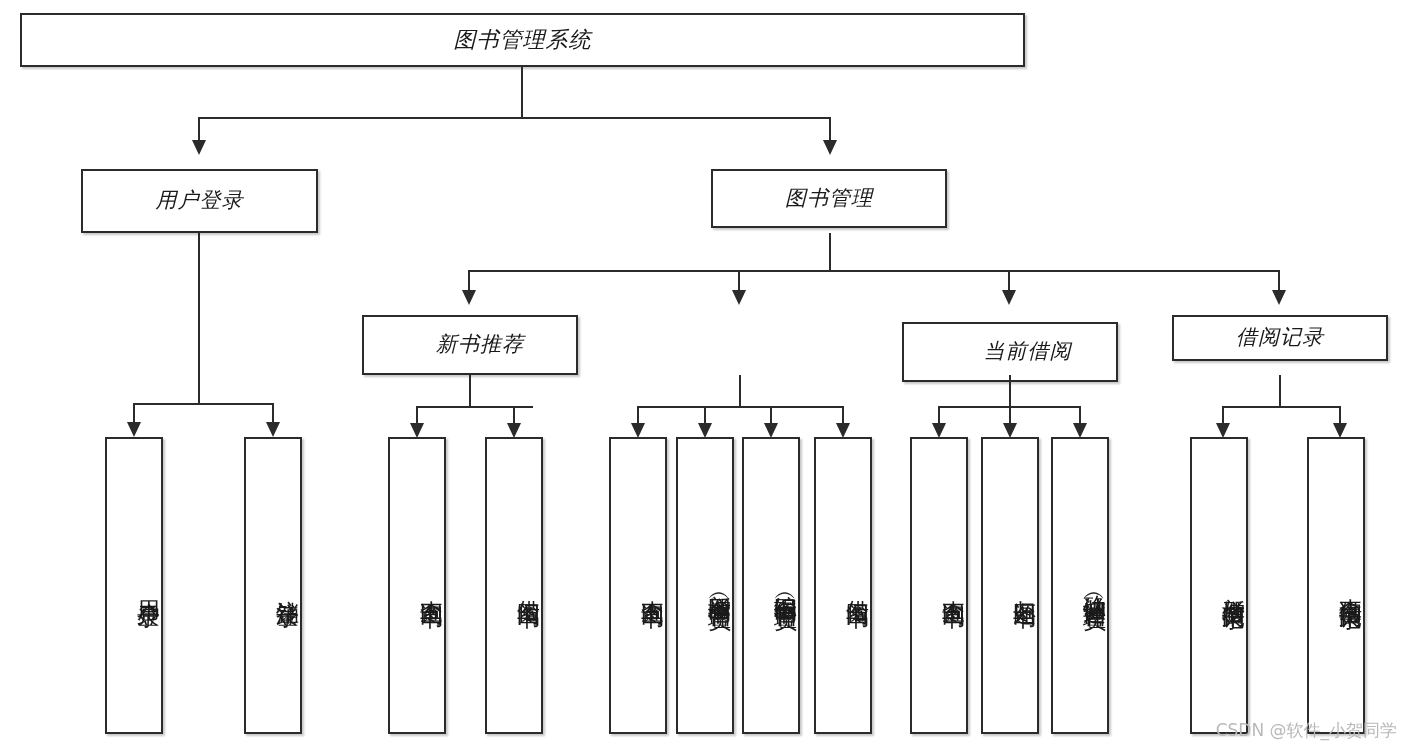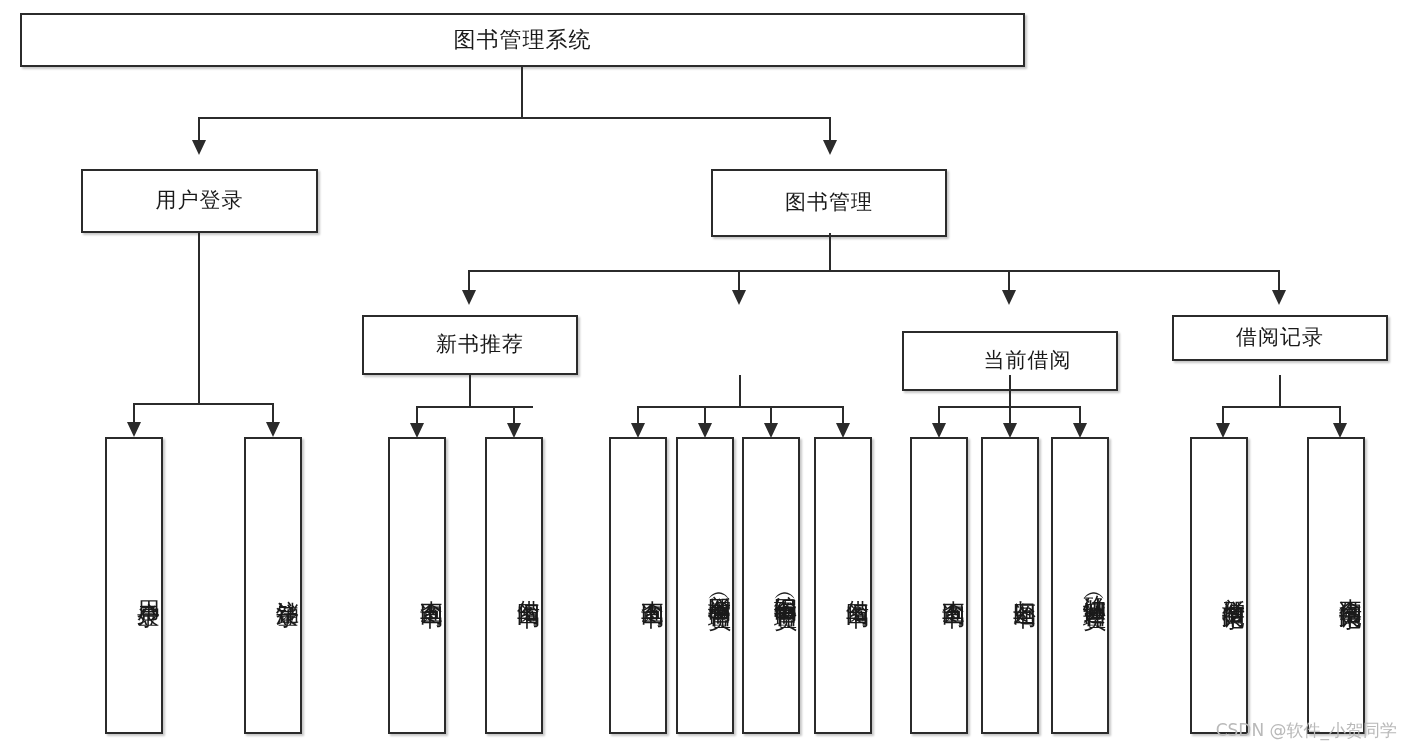--- a/index.html
+++ b/index.html
@@ -28,20 +28,21 @@
     display: flex;
     align-items: center;
     justify-content: center;
     color: #1a1a1a;
   }
   .node.h {
     font-size: 21px;
     letter-spacing: 1px;
     line-height: 1.2;
     white-space: nowrap;
+    font-style: italic;
   }
   .node.root {
     font-size: 22px;
   }
   
   .node.v {
     writing-mode: vertical-rl;
     text-orientation: upright;
     font-size: 23px;
     letter-spacing: 2px;
@@ -95,21 +96,21 @@
   <div class="edge vline" style="left:521px; top:67px; width:2px; height:51px;"></div>
   <div class="edge hline" style="left:198px; top:117px; width:633px; height:2px;"></div>
   <div class="edge vline" style="left:198px; top:117px; width:2px; height:26px;"></div>
   <div class="edge vline" style="left:829px; top:117px; width:2px; height:26px;"></div>
   <div class="arrow" style="left:192px; top:140px;"></div>
   <div class="arrow" style="left:823px; top:140px;"></div>
 
   <div class="node h" style="left:81px; top:169px; width:237px; height:64px;">
     <span>用户登录</span>
   </div>
-  <div class="node h" style="left:711px; top:169px; width:236px; height:68px;">
+  <div class="node h" style="left:711px; top:169px; width:236px; height:59px;">
     <span>图书管理</span>
   </div>
 
   <div class="edge vline" style="left:198px; top:233px; width:2px; height:172px;"></div>
   <div class="edge hline" style="left:133px; top:403px; width:140px; height:2px;"></div>
   <div class="edge vline" style="left:133px; top:403px; width:2px; height:22px;"></div>
   <div class="edge vline" style="left:272px; top:403px; width:2px; height:22px;"></div>
   <div class="arrow" style="left:127px; top:422px;"></div>
   <div class="arrow" style="left:266px; top:422px;"></div>
 
@@ -120,21 +121,21 @@
   <div class="edge vline" style="left:1008px; top:270px; width:2px; height:23px;"></div>
   <div class="edge vline" style="left:1278px; top:270px; width:2px; height:23px;"></div>
   <div class="arrow" style="left:462px; top:290px;"></div>
   <div class="arrow" style="left:732px; top:290px;"></div>
   <div class="arrow" style="left:1002px; top:290px;"></div>
   <div class="arrow" style="left:1272px; top:290px;"></div>
 
   <div class="node h" style="left:362px; top:315px; width:216px; height:60px;padding-left:20px;">
     <span>新书推荐</span>
   </div>
-  <div class="node h" style="left:902px; top:331px; width:216px; height:60px;padding-left:35px;">
+  <div class="node h" style="left:902px; top:322px; width:216px; height:60px;padding-left:35px;">
     <span>当前借阅</span>
   </div>
   <div class="node h" style="left:1172px; top:315px; width:216px; height:46px;">
     <span>借阅记录</span>
   </div>
 
   <div class="edge vline" style="left:469px; top:375px; width:2px; height:33px;"></div>
   <div class="edge hline" style="left:416px; top:406px; width:117px; height:2px;"></div>
   <div class="edge vline" style="left:416px; top:406px; width:2px; height:20px;"></div>
   <div class="edge vline" style="left:513px; top:406px; width:2px; height:20px;"></div>

